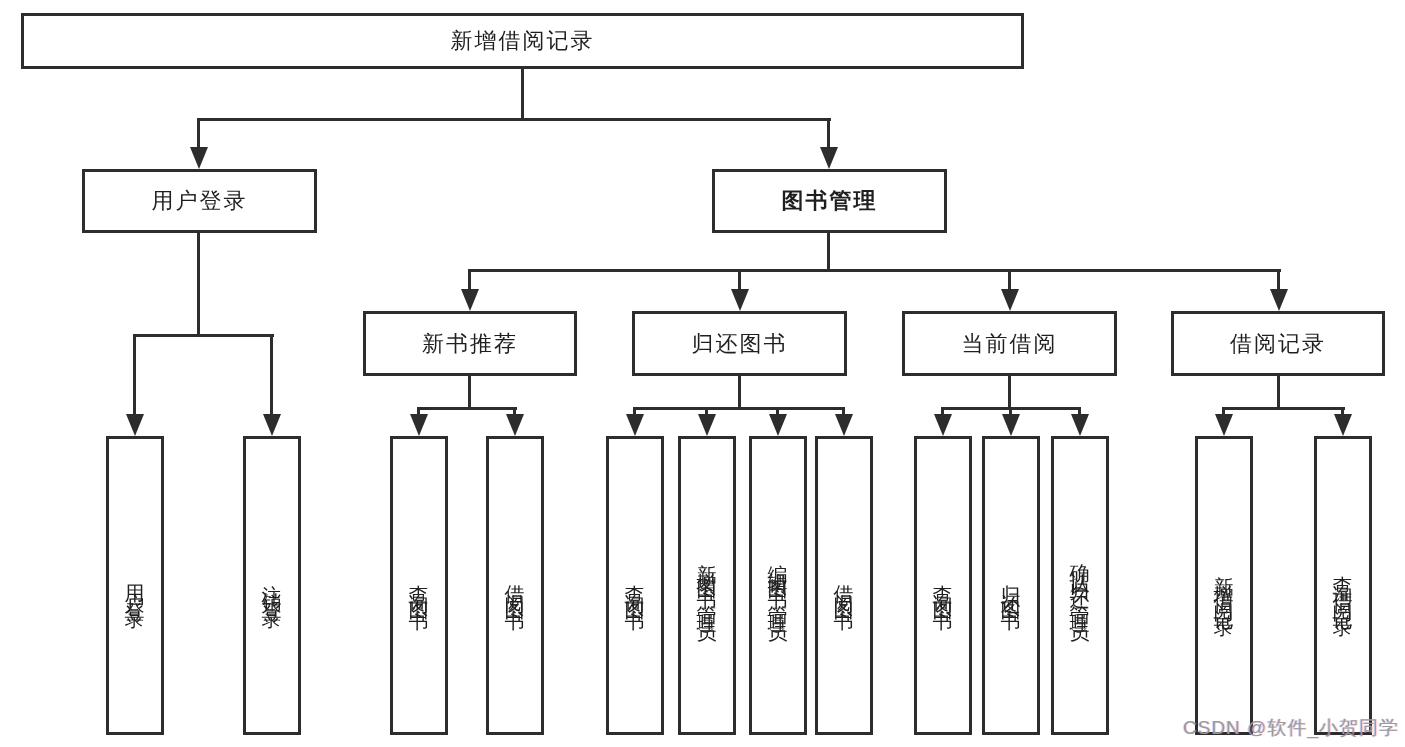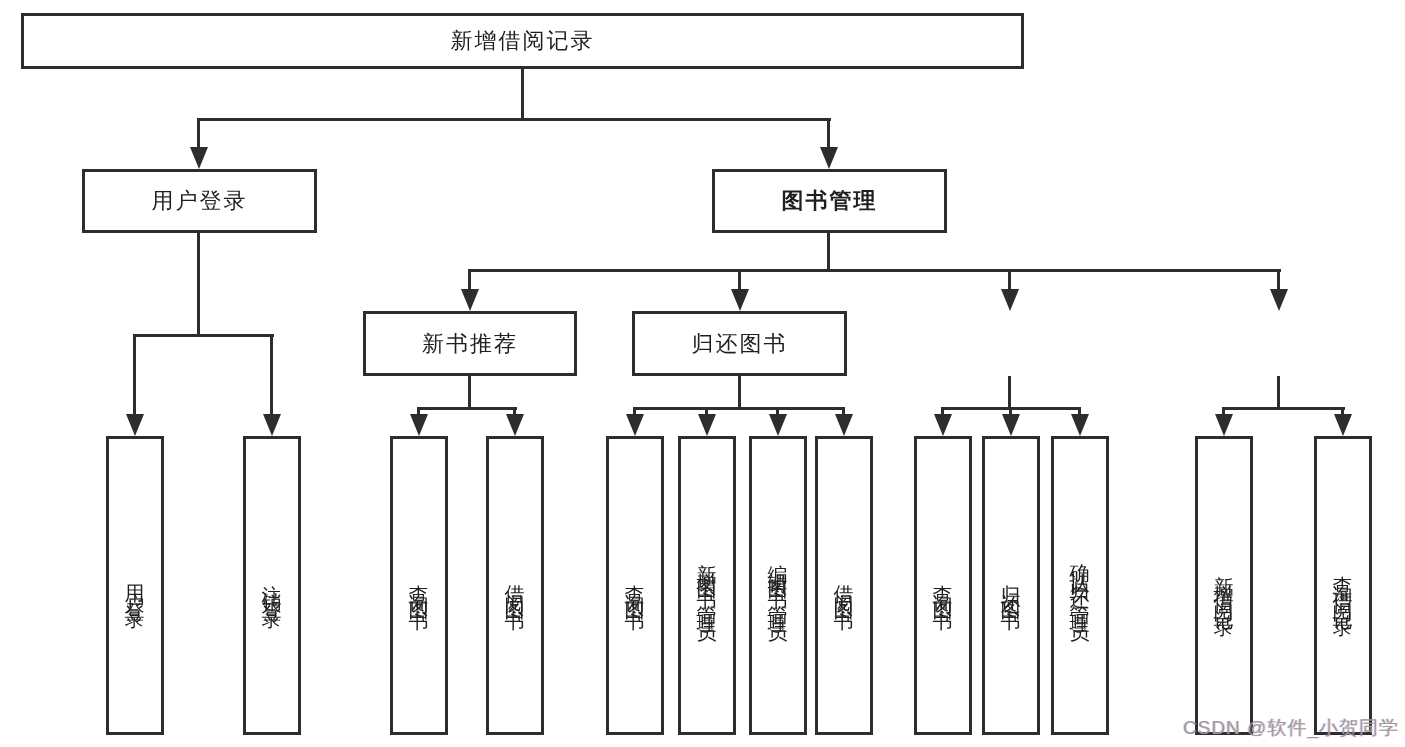--- a/index.html
+++ b/index.html
@@ -49,21 +49,27 @@
   </div>
 
   <div class="node" style="left:363px;top:311px;width:214px;height:65px;">
     <span>新书推荐</span>
   </div>
 
   <div class="node" style="left:632px;top:311px;width:215px;height:65px;">
     <span>归还图书</span>
   </div>
 
+  <div class="node" style="left:902px;top:311px;width:215px;height:65px;">
+    <span>当前借阅</span>
+  </div>
 
+  <div class="node" style="left:1171px;top:311px;width:214px;height:65px;">
+    <span>借阅记录</span>
+  </div>
 
   <div class="node leaf" style="left:106px;top:436px;width:58px;height:299px;">
     <span class="vtext">用户登录</span>
   </div>
   <div class="node leaf" style="left:243px;top:436px;width:58px;height:299px;">
     <span class="vtext">注销登录</span>
   </div>
 
   <div class="node leaf" style="left:390px;top:436px;width:58px;height:299px;">
     <span class="vtext">查询图书</span>

